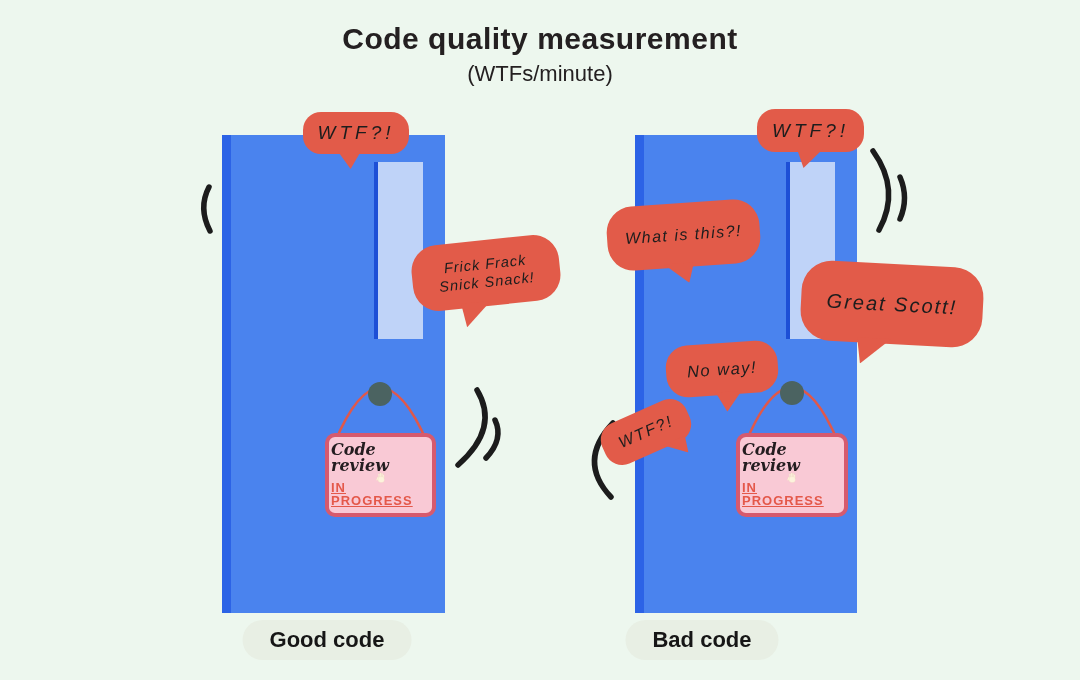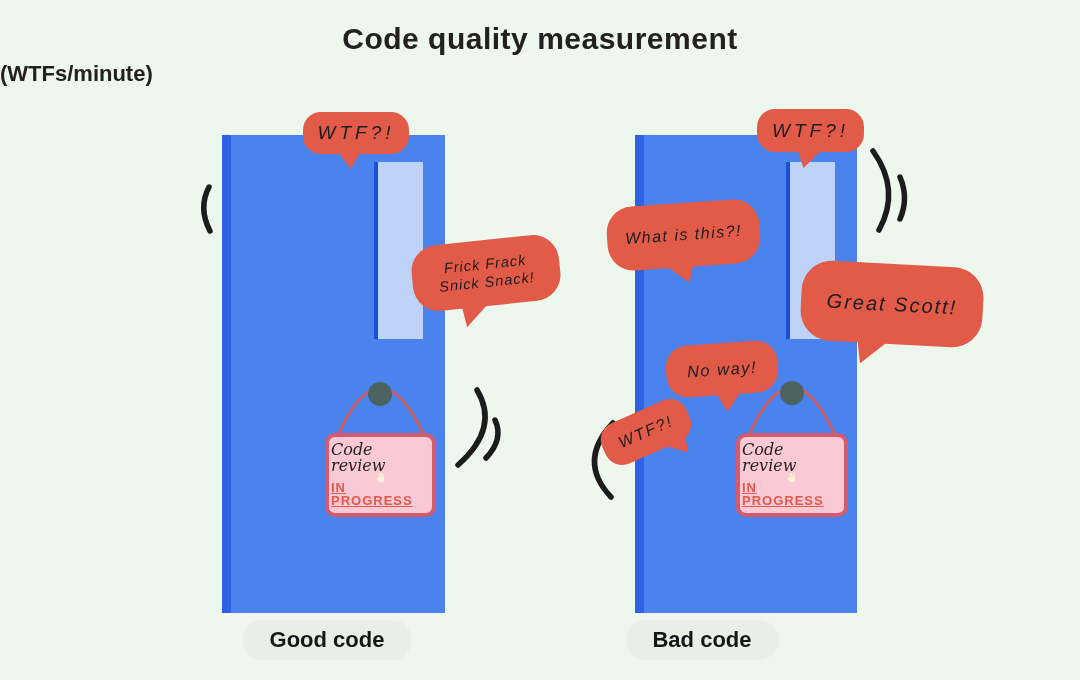--- a/index.html
+++ b/index.html
@@ -6,22 +6,22 @@
   body{
     width:1080px;height:680px;overflow:hidden;
     font-family:"Liberation Sans",sans-serif;
     background:var(--c-background,#edf7ee);
   }
   .canvas{position:relative;width:1080px;height:680px;background:var(--c-background,#edf7ee);}
 
   
   .title{position:absolute;left:0;top:22px;width:100%;text-align:center;
     font-size:30px;font-weight:700;color:var(--c-text,#242021);letter-spacing:.5px;}
-  .subtitle{position:absolute;left:0;top:61px;width:100%;
-    font-size:22px;font-weight:700;color:var(--c-text,#242021);}
+  .subtitle{position:absolute;left:0;top:61px;width:100%;text-align:center;
+    font-size:22px;font-weight:400;color:var(--c-text,#242021);}
 
   
   .door{position:absolute;background:var(--c-door,#4a83ee);z-index:1;}
   .door-left{left:222px;top:135px;width:223px;height:478px;}
   .door-right{left:635px;top:135px;width:222px;height:478px;}
   .door-edge{position:absolute;left:0;top:0;width:9px;height:100%;background:var(--c-door_edge,#2c63e6);}
   .door-window{position:absolute;top:27px;width:45px;height:177px;
     background:var(--c-window,#bfd3f8);border-left:4px solid var(--c-window_edge,#1d4fd6);}
   .door-left .door-window{left:152px;}
   .door-right .door-window{left:151px;}
@@ -38,21 +38,21 @@
   .decor .arc{stroke:var(--c-arc,#1c1c1c);stroke-width:5.5;fill:none;stroke-linecap:round;}
   .decor .dot{fill:#6b4a50;}
 
   
   .sign{position:absolute;box-sizing:border-box;z-index:4;
     background:var(--c-sign_bg,#f9c9d5);border:4px solid var(--c-sign_border,#d65a6e);
     border-radius:10px;display:flex;flex-direction:column;align-items:center;justify-content:space-between;
     padding:3px 2px 6px;}
   .sign-left{left:325px;top:433px;width:111px;height:84px;}
   .sign-right{left:736px;top:433px;width:112px;height:84px;}
-  .sign-title{font-family:"DejaVu Serif",serif;font-style:italic;font-weight:400;
+  .sign-title{font-family:"DejaVu Serif",serif;font-style:italic;font-weight:700;
     font-size:16px;color:#241d20;line-height:1;margin-top:2px;}
   .sign-hand{width:28px;height:32px;margin:-2px 0;}
   .sign-status{font-size:13px;font-weight:700;letter-spacing:1px;
     color:var(--c-sign_status,#e4584a);line-height:1;text-decoration:underline;}
 
   
   .bubble{position:absolute;z-index:5;background:var(--c-bubble,#e25b49);
     display:flex;align-items:center;justify-content:center;text-align:center;
     color:var(--c-bubble_text,#1d1d1d);font-style:italic;line-height:1.25;}
   .bubble::after{content:"";position:absolute;background:var(--c-bubble,#e25b49);}

